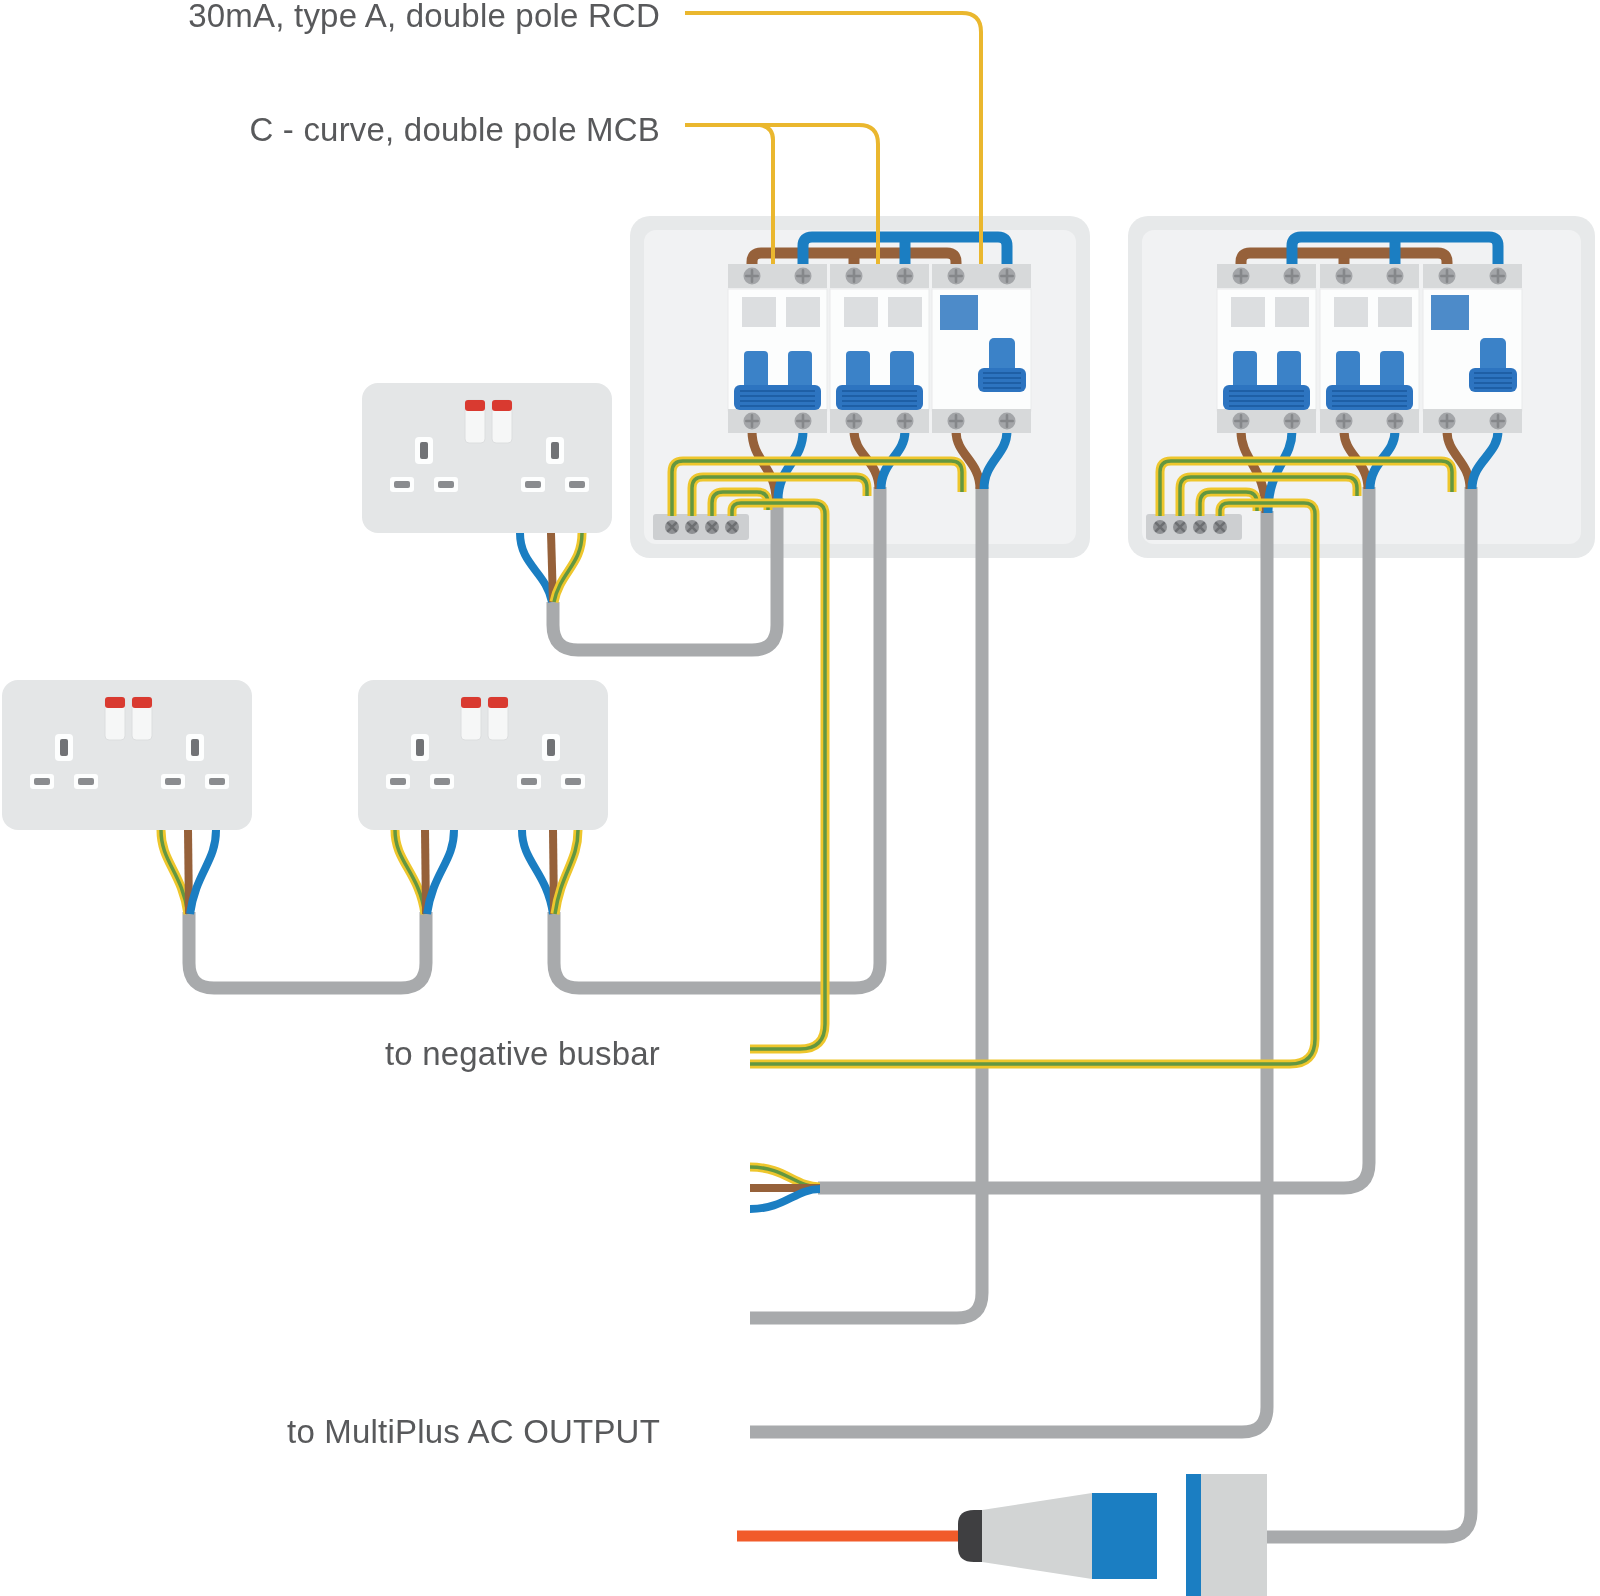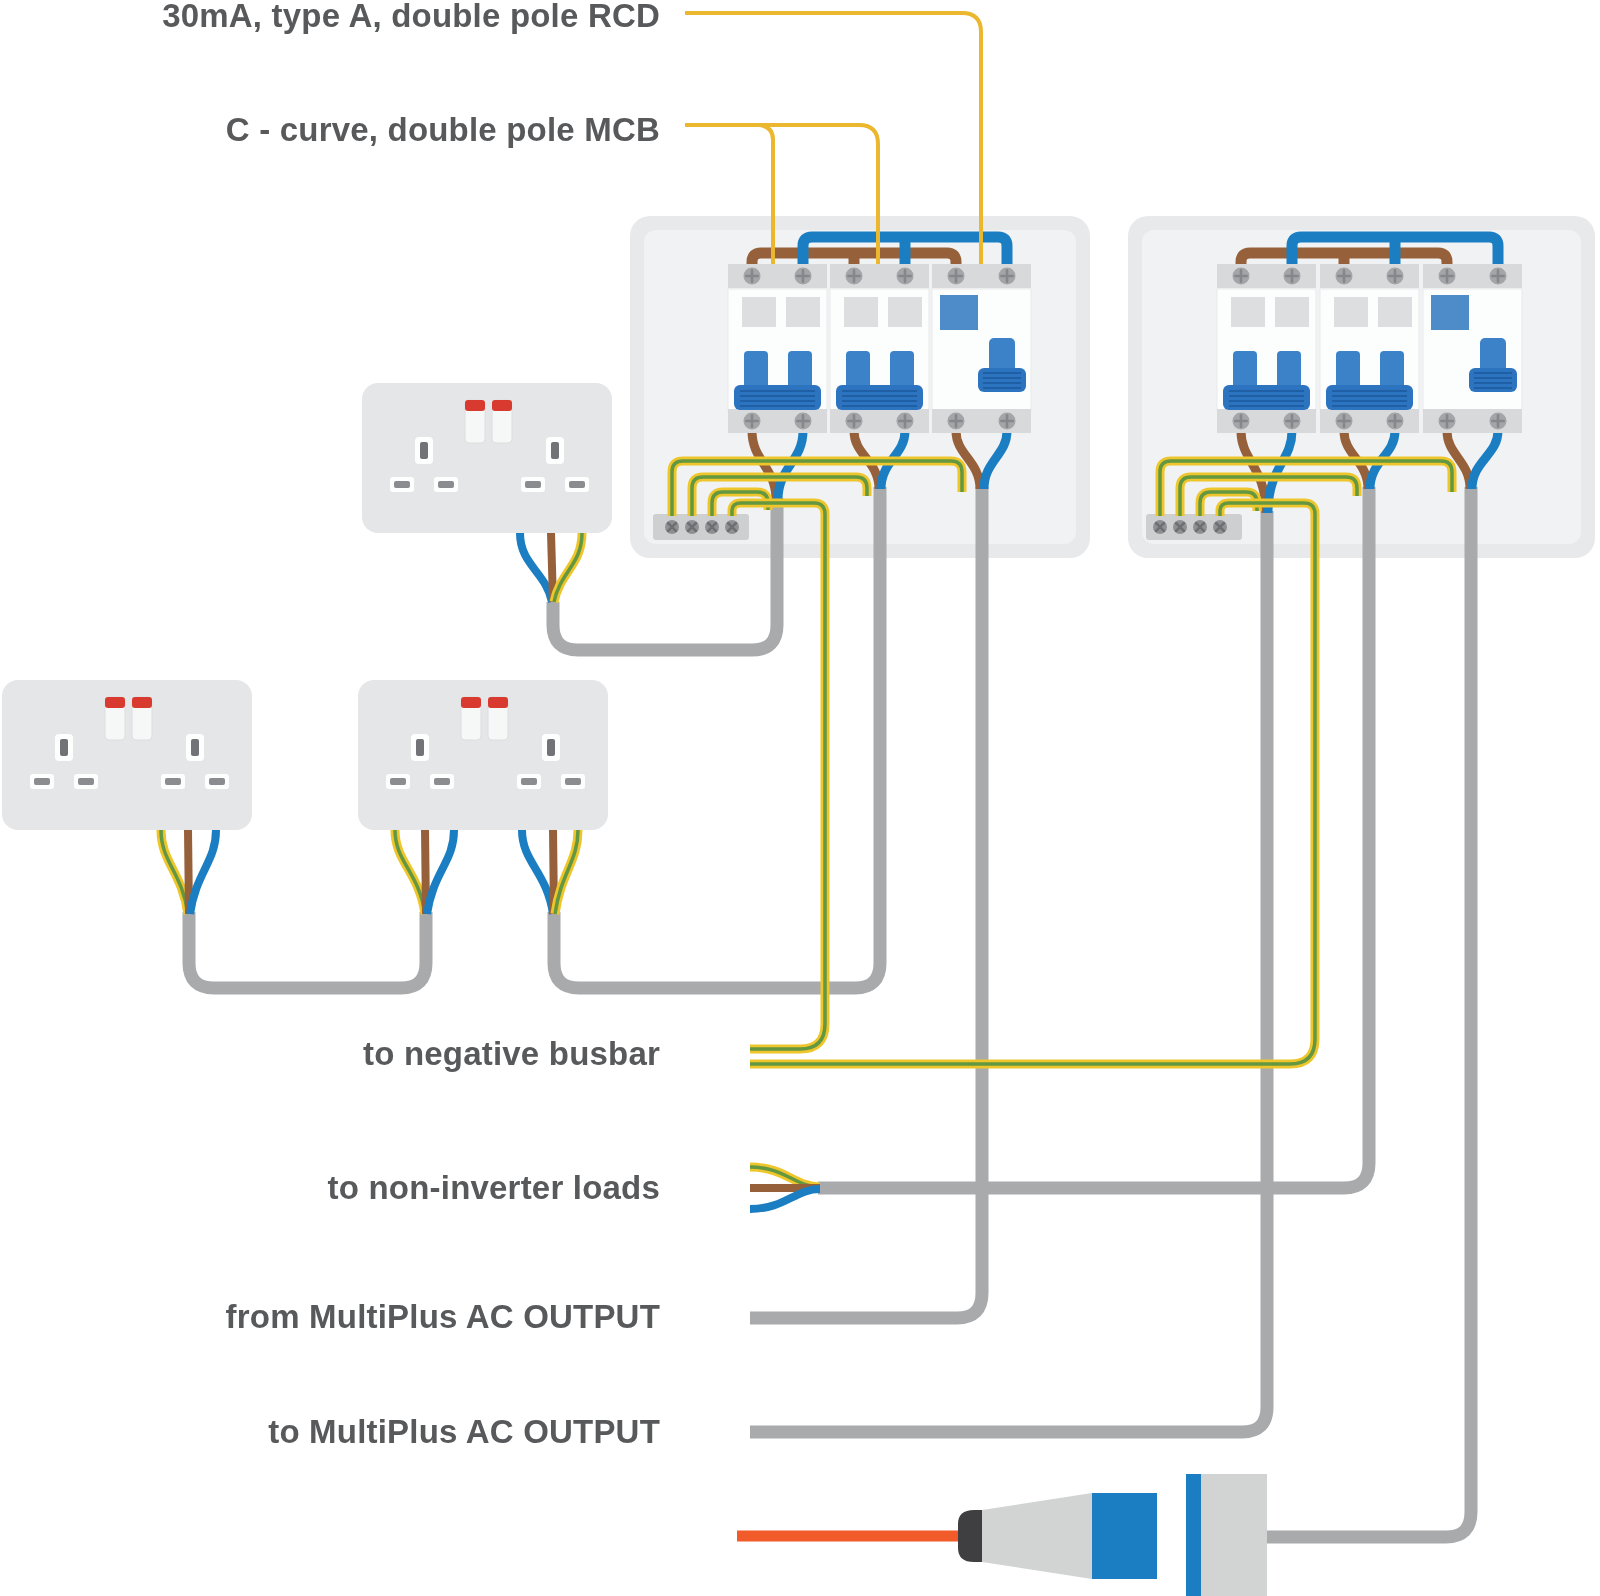--- a/index.html
+++ b/index.html
@@ -1,17 +1,17 @@
 <!DOCTYPE html>
 <html><head>
 <meta charset="utf-8">
 <style>
   html,body{margin:0;padding:0;background:#ffffff;}
   body{width:1600px;height:1596px;font-family:"Liberation Sans",sans-serif;}
-  .stage{position:relative;width:1600px;height:1596px;overflow:hidden;background:#fff;font-weight:bold;}
+  .stage{position:relative;width:1600px;height:1596px;overflow:hidden;background:#fff;}
   #diagram{position:absolute;left:0;top:0;}
   .lbl{
     position:absolute;
     left:0;
     width:660px;
     text-align:right;
     font-size:33px;
     letter-spacing:0.2px;
     color:#58595b;
     white-space:nowrap;
@@ -391,16 +391,14 @@
       <g>
         <path d="M685,13 H962 Q981,13 981,32 V264" stroke="#eab72e" stroke-width="4" fill="none"></path>
         <path d="M760,125 Q773,127 773,140 V264" stroke="#eab72e" stroke-width="4" fill="none"></path>
         <path d="M685,125 H859 Q878,125 878,144 V264" stroke="#eab72e" stroke-width="4" fill="none"></path>
       </g>
     </svg>
 
   <div class="lbl" style="top:16px">30mA, type A, double pole RCD</div>
   <div class="lbl" style="top:1054px">to negative busbar</div>
   <div class="lbl" style="top:130px">C - curve, double pole MCB</div>
-  <div class="lbl" style="top:1188px">to non-inverter loads</div>
-  <div class="lbl" style="top:1317px">from MultiPlus AC OUTPUT</div>
   <div class="lbl" style="top:1432px">to MultiPlus AC OUTPUT</div>
 </div>
 
 </body></html>

